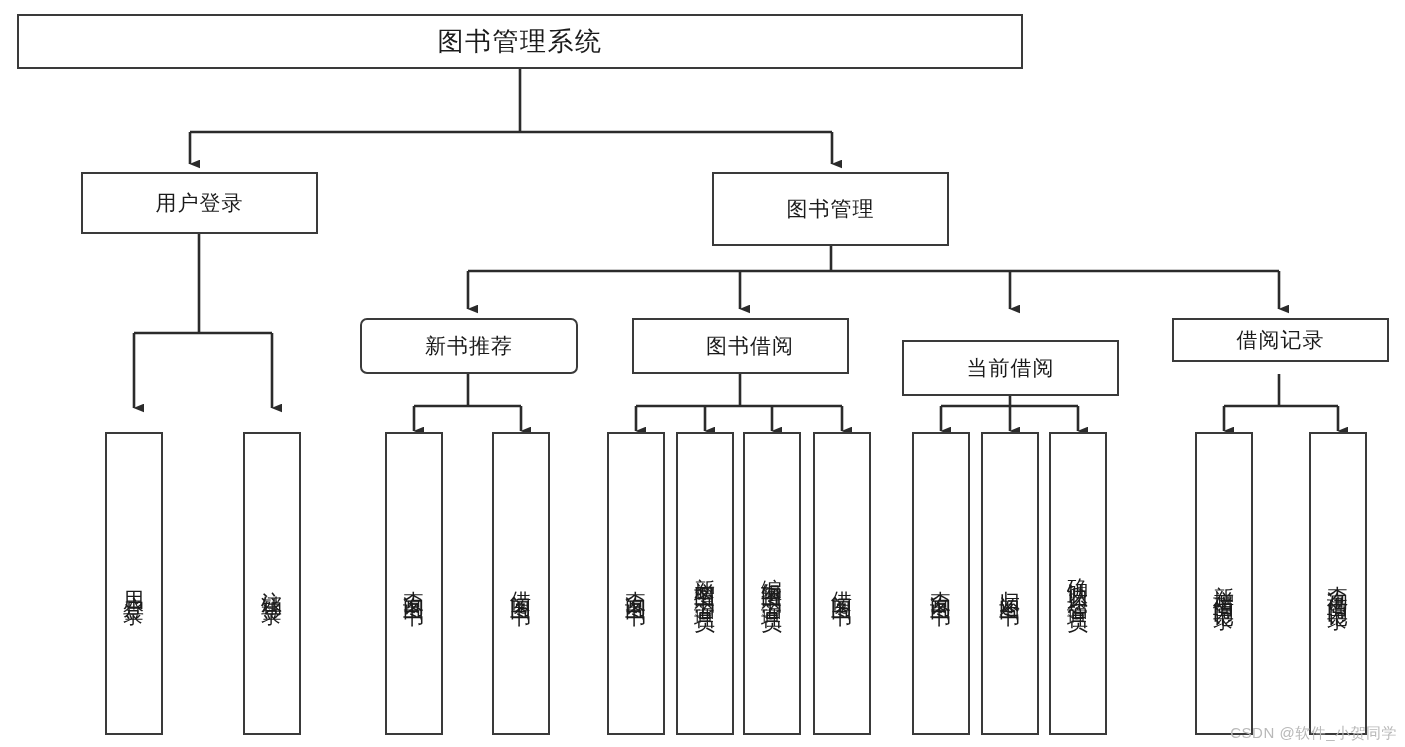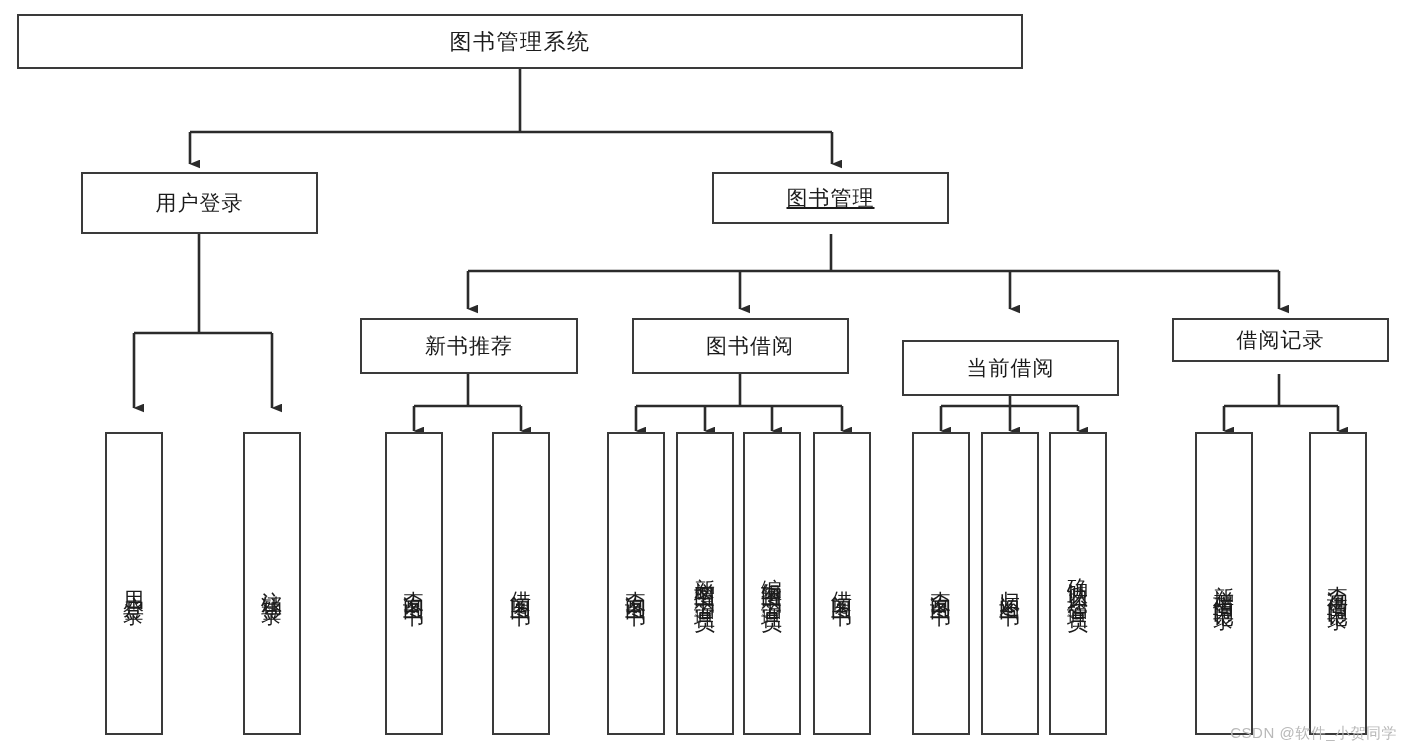--- a/index.html
+++ b/index.html
@@ -37,21 +37,21 @@
     text-align:center;
     white-space:pre-wrap;
   }
   
   .node.horiz .node-label{
     writing-mode:horizontal-tb;
     font-size:21px;
     letter-spacing:1px;
   }
   .node.root .node-label{
-    font-size:22px;
+    font-size:26px;
     letter-spacing:1.5px;
   }
   
   .node.vert{
     align-items:center;
     justify-content:center;
     padding:6px 0;
   }
   .node.vert .node-label{
     writing-mode:vertical-rl;
@@ -128,25 +128,25 @@
   </svg>
 
   <div class="node horiz root" style="left:17px;top:14px;width:1006px;height:55px;">
     <span class="node-label">图书管理系统</span>
   </div>
 
   <div class="node horiz" style="left:81px;top:172px;width:237px;height:62px;">
     <span class="node-label">用户登录</span>
   </div>
 
-  <div class="node horiz" style="left:712px;top:172px;width:237px;height:52px;text-decoration:underline;">
+  <div class="node horiz" style="left:712px;top:172px;width:237px;height:74px;">
     <span class="node-label">图书管理</span>
   </div>
 
-  <div class="node horiz" style="left:360px;top:318px;width:218px;height:56px;">
+  <div class="node horiz" style="left:360px;top:318px;width:218px;height:56px;border-radius:7px;">
     <span class="node-label">新书推荐</span>
   </div>
 
   <div class="node horiz" style="left:632px;top:318px;width:217px;height:56px;padding-left:19px;">
     <span class="node-label">图书借阅</span>
   </div>
 
   <div class="node horiz" style="left:902px;top:318px;width:217px;height:56px;margin-top:22px;">
     <span class="node-label">当前借阅</span>
   </div>

